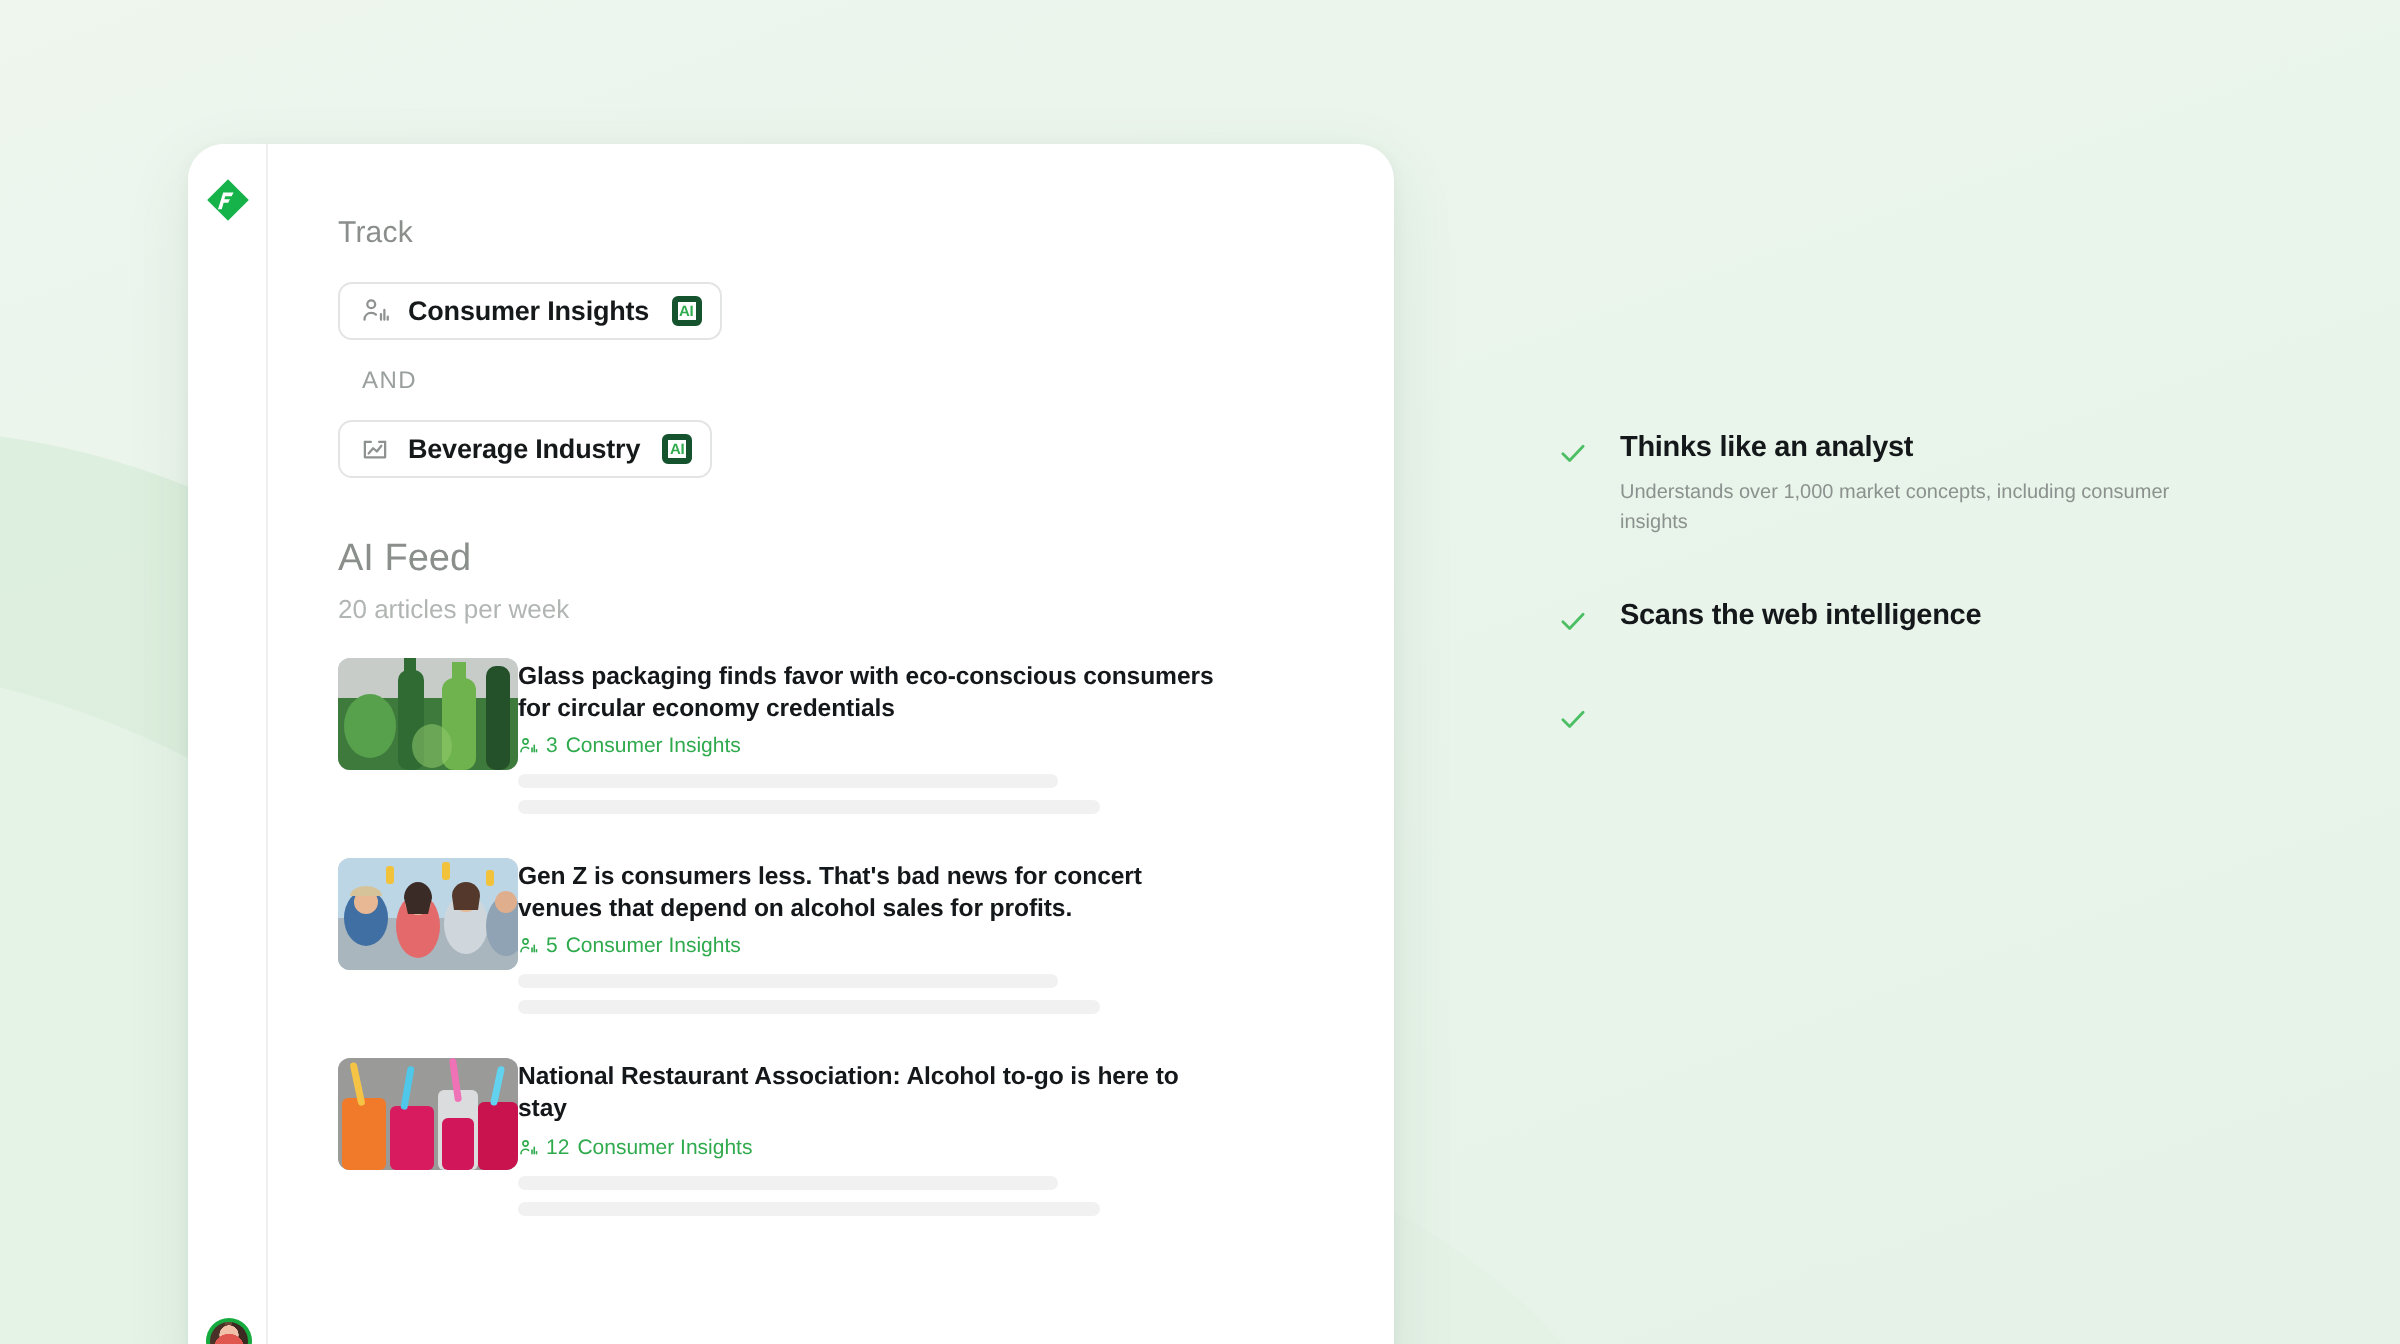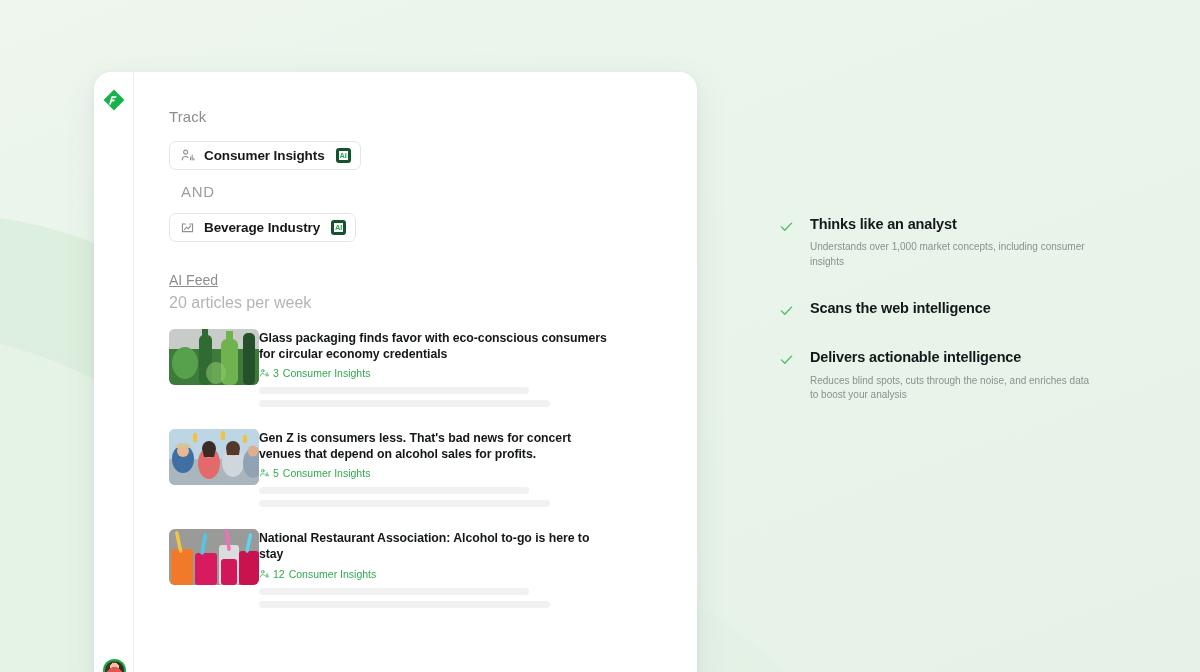--- a/index.html
+++ b/index.html
@@ -123,35 +123,34 @@
     color: #2faa4d;
     font-size: 7.5px;
     font-weight: 700;
     display: flex;
     align-items: center;
     justify-content: center;
     letter-spacing: -.2px;
     margin-left: 2px;
   }
   .operator {
-    font-size: 15px;
+    font-size: 12px;
     color: #9aa09d;
     letter-spacing: .7px;
     margin: 13px 0 13px 47px;
   }
 
   
   .feed-head { margin: 30px 0 0 35px; }
   .feed-title {
-    font-size: 14px;
+    font-size: 19px;
     color: #8a8f8c;
-    text-decoration: underline;
   }
   .feed-sub {
-    font-size: 16px;
+    font-size: 13px;
     color: #b1b6b3;
     margin-top: 6px;
   }
 
   .articles { margin-top: 17px; }
   .article {
     display: flex;
     padding: 0 0 0 35px;
     margin-bottom: 22px;
     cursor: pointer;
@@ -404,19 +403,15 @@
       <div class="ft-title">Scans the web intelligence</div>
     </div>
   </div>
 
   <div class="feature">
     <span class="check">
       <svg viewBox="0 0 16 16" fill="none" stroke="#4cbf64" stroke-width="1.5" stroke-linecap="round" stroke-linejoin="round">
         <path d="M2.6 8.4 6.2 12 13.4 4.4"></path>
       </svg>
     </span>
-    <div>
-      <div class="ft-title">Delivers actionable intelligence</div>
-      <div class="ft-desc">Reduces blind spots, cuts through the noise, and enriches data to boost your analysis</div>
-    </div>
   </div>
 
 </div>
 
 </body></html>

